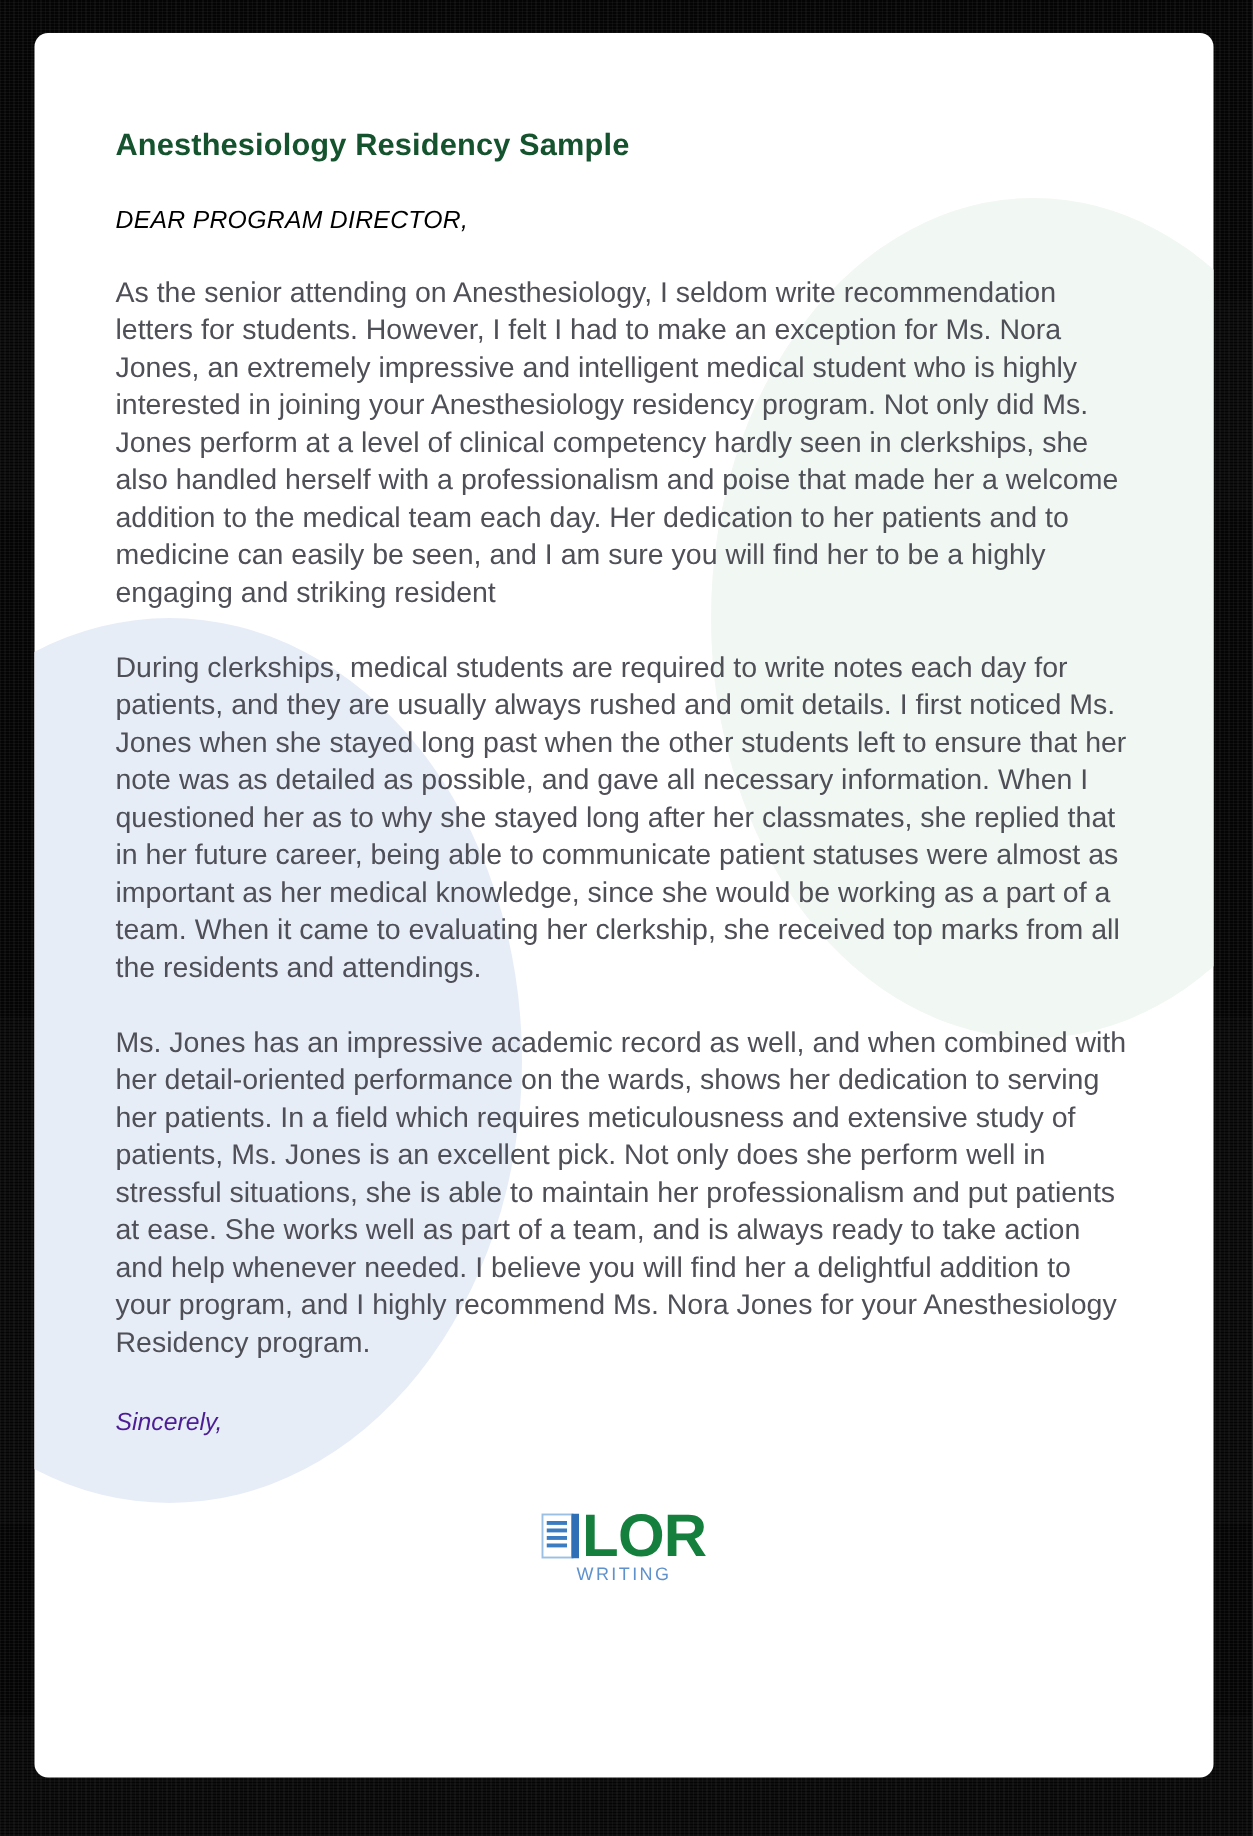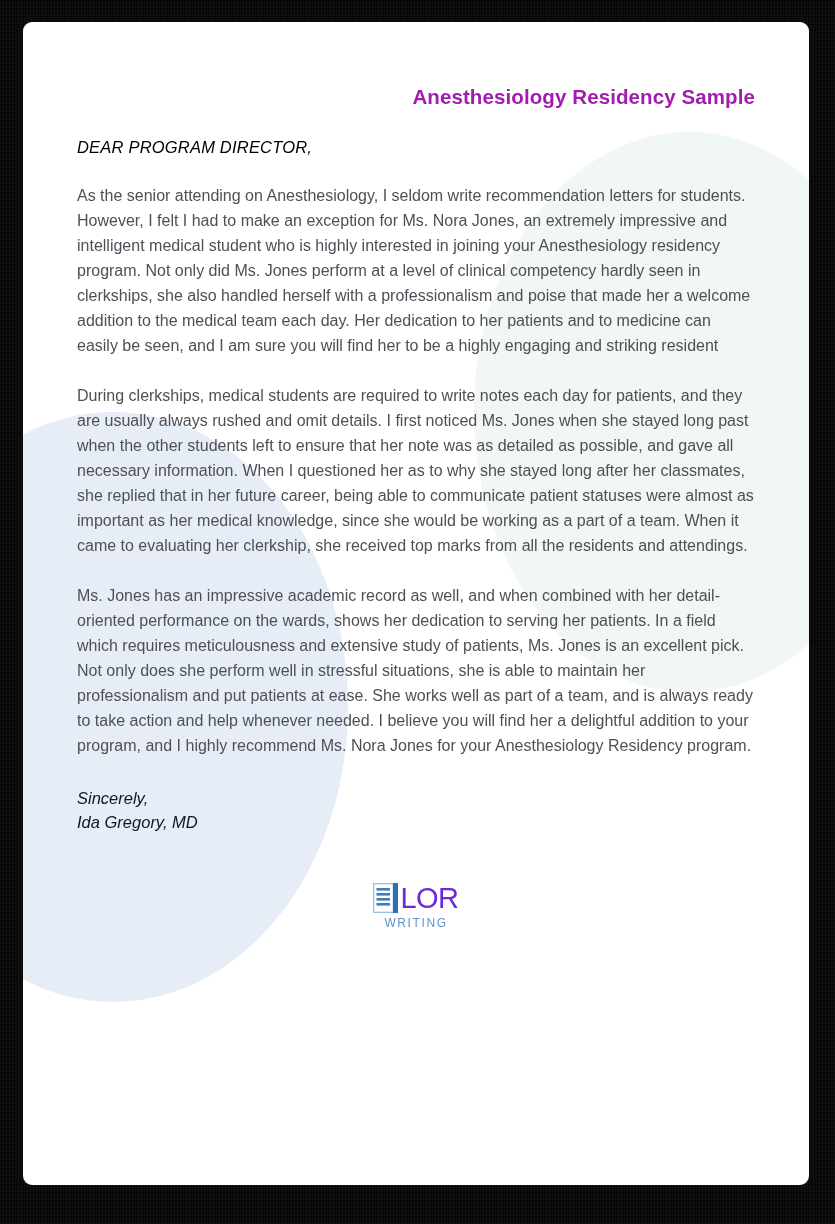--- a/index.html
+++ b/index.html
@@ -62,52 +62,52 @@
     background: #e7edf7;
   }
 
   .content {
     position: relative;
     z-index: 2;
     padding: 0 54px;
   }
 
   .doc-title {
-    text-align: right;
+    text-align: left;
     font-size: 20.5px;
     font-weight: bold;
-    color: #a21caf;
+    color: #14532d;
     letter-spacing: 0.1px;
     margin-top: 63px;
     margin-bottom: 0;
   }
 
   .salutation {
     margin-top: 29px;
     font-style: italic;
     font-size: 16.5px;
     color: #000000;
     letter-spacing: 0.2px;
   }
 
   .body-para {
     margin-top: 25px;
-    font-size: 16px;
+    font-size: 19px;
     line-height: 25px;
     color: #4f4f57;
     text-align: left;
   }
   .body-para:first-of-type { margin-top: 26px; }
 
   .closing {
     margin-top: 28px;
     font-style: italic;
     font-size: 16.5px;
     line-height: 24px;
-    color: #0f172a;
+    color: #4c1d95;
   }
   .closing div { white-space: nowrap; }
 
   
   .logo-wrap {
     position: relative;
     z-index: 2;
     margin-top: 49px;
     display: flex;
     flex-direction: column;
@@ -117,23 +117,23 @@
     display: flex;
     align-items: center;
     gap: 2px;
   }
   .logo-doc-icon {
     display: block;
     width: 25px;
     height: 30px;
   }
   .logo-lor {
-    font-size: 29px;
-    font-weight: normal;
-    color: #6d28d9;
+    font-size: 40px;
+    font-weight: bold;
+    color: #15803d;
     letter-spacing: -0.5px;
     line-height: 30px;
   }
   .logo-writing {
     font-size: 12px;
     color: #5f91cc;
     letter-spacing: 1.6px;
     line-height: 22px;
     margin-top: -1px;
   }
@@ -157,21 +157,20 @@
       <div class="salutation">DEAR PROGRAM DIRECTOR,</div>
 
       <p class="body-para">As the senior attending on Anesthesiology, I seldom write recommendation letters for students. However, I felt I had to make an exception for Ms. Nora Jones, an extremely impressive and intelligent medical student who is highly interested in joining your Anesthesiology residency program. Not only did Ms. Jones perform at a level of clinical competency hardly seen in clerkships, she also handled herself with a professionalism and poise that made her a welcome addition to the medical team each day. Her dedication to her patients and to medicine can easily be seen, and I am sure you will find her to be a highly engaging and striking resident</p>
 
       <p class="body-para">During clerkships, medical students are required to write notes each day for patients, and they are usually always rushed and omit details. I first noticed Ms. Jones when she stayed long past when the other students left to ensure that her note was as detailed as possible, and gave all necessary information. When I questioned her as to why she stayed long after her classmates, she replied that in her future career, being able to communicate patient statuses were almost as important as her medical knowledge, since she would be working as a part of a team. When it came to evaluating her clerkship, she received top marks from all the residents and attendings.</p>
 
       <p class="body-para">Ms. Jones has an impressive academic record as well, and when combined with her detail-oriented performance on the wards, shows her dedication to serving her patients. In a field which requires meticulousness and extensive study of patients, Ms. Jones is an excellent pick. Not only does she perform well in stressful situations, she is able to maintain her professionalism and put patients at ease. She works well as part of a team, and is always ready to take action and help whenever needed. I believe you will find her a delightful addition to your program, and I highly recommend Ms. Nora Jones for your Anesthesiology Residency program.</p>
 
       <div class="closing">
         <div>Sincerely,</div>
-        <div>Ida Gregory, MD</div>
       </div>
 
     </div>
 
     <div class="logo-wrap">
       <div class="logo-top">
         <span>
           <svg class="logo-doc-icon" viewBox="0 0 25 30" xmlns="http://www.w3.org/2000/svg">
             <rect x="0.5" y="0.5" width="20" height="29" fill="#ffffff" stroke="#9cc0e4" stroke-width="1.6"></rect>
             <rect x="20" y="0" width="5" height="30" fill="#2f6fb6"></rect>

